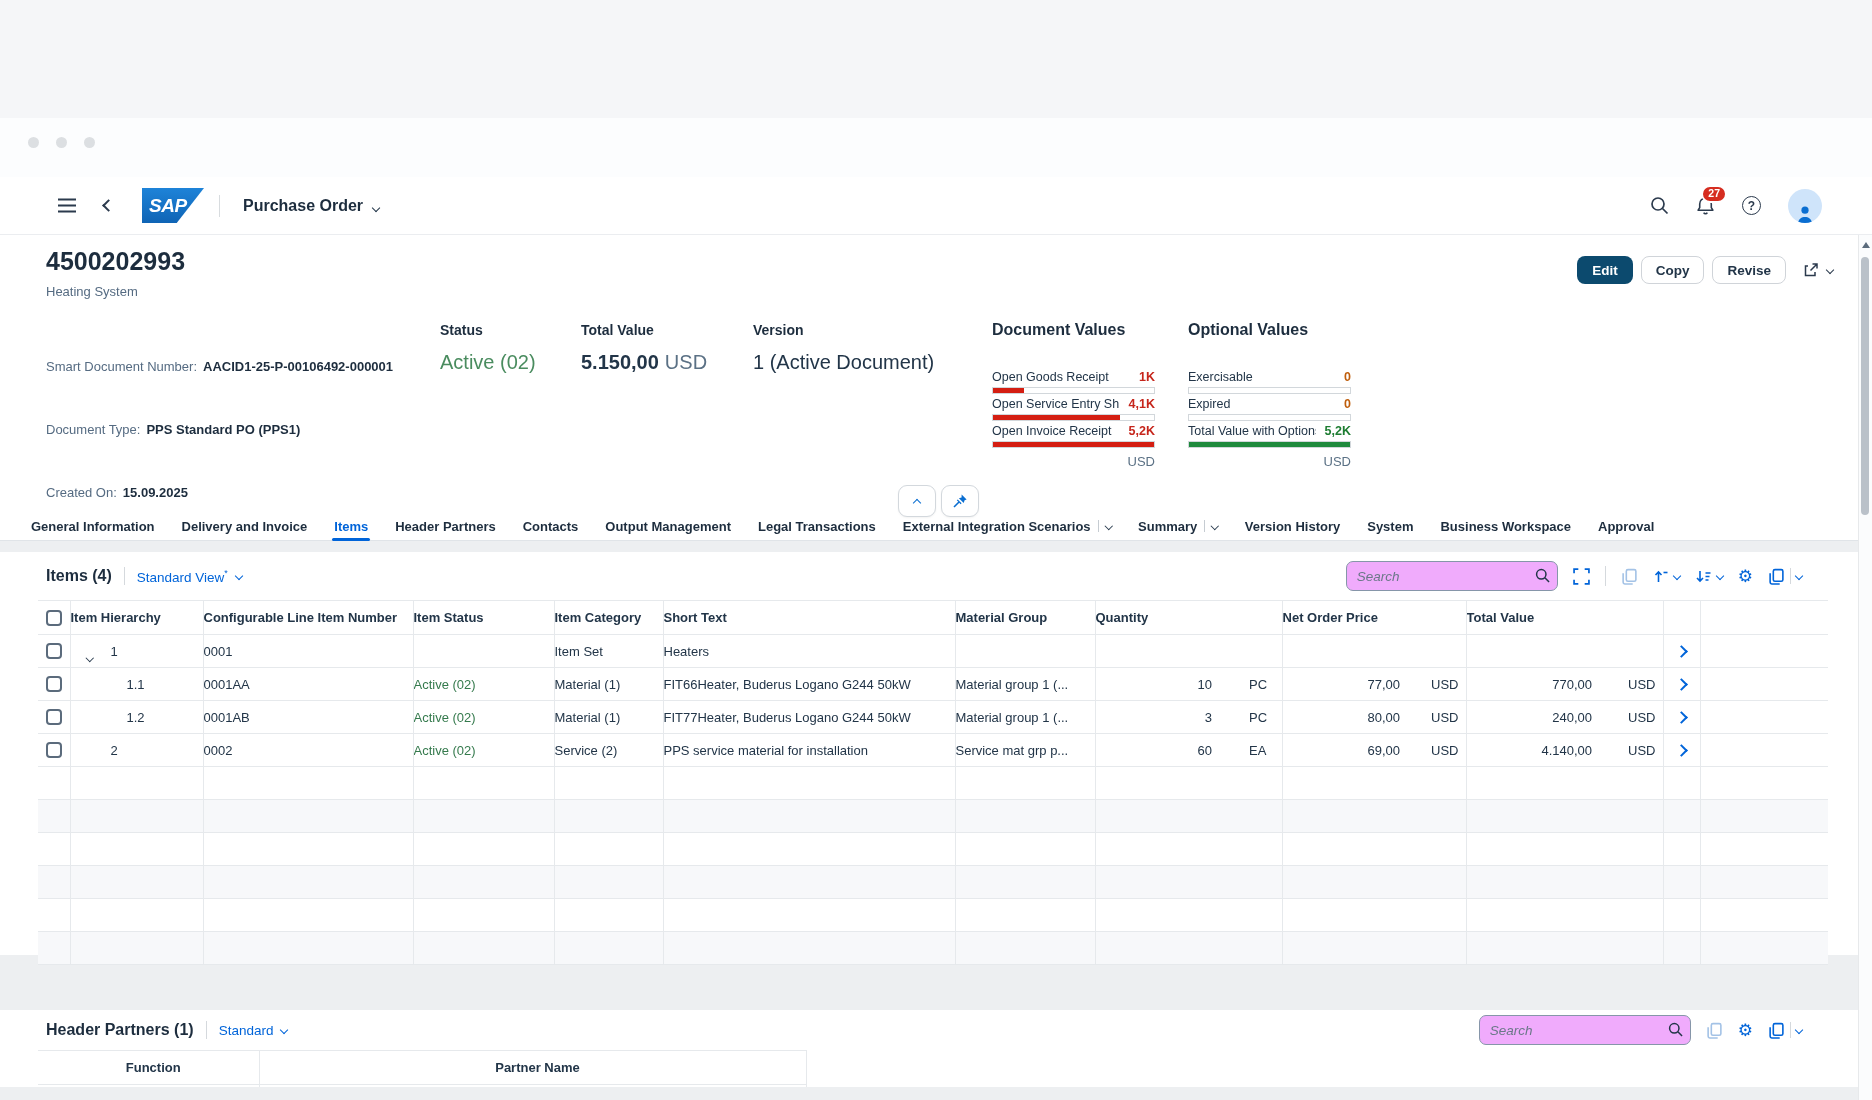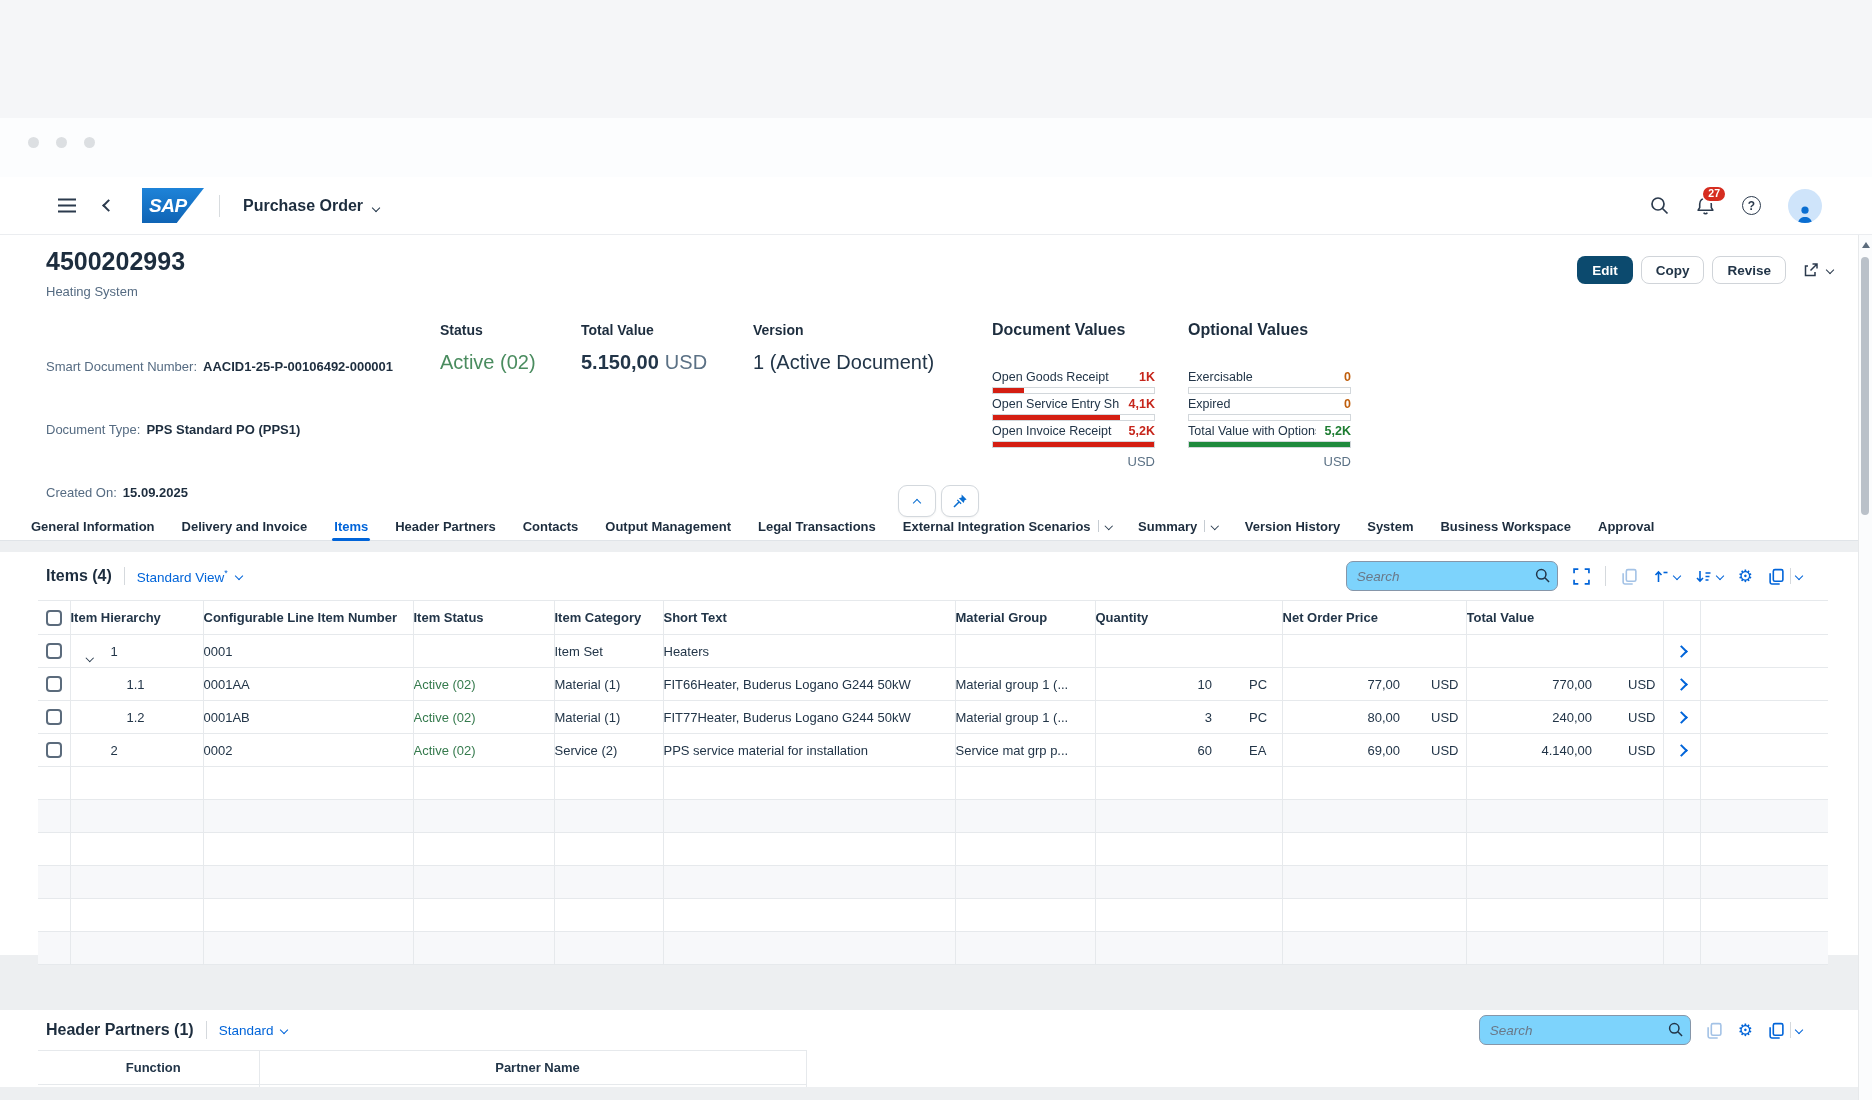--- a/index.html
+++ b/index.html
@@ -93,21 +93,21 @@
   .panel-toolbar{position:absolute;left:0;top:0;right:0;height:48px;display:flex;align-items:center;}
   .panel-toolbar.small{height:40px;}
   .pt-left{display:flex;align-items:center;margin-left:46px;gap:12px;}
   .panel-title{font-size:16px;font-weight:bold;color:#1d2d3e;white-space:nowrap;}
   .pt-divider{width:1px;height:18px;background:#d5d9dd;}
   .view-link{display:flex;align-items:center;gap:8px;color:#0064d9;font-size:13.5px;}
   .view-link sup{font-size:9px;}
   .pt-right{position:absolute;right:70px;top:0;height:100%;display:flex;align-items:center;gap:15px;color:#0064d9;}
   .search-box{position:relative;width:212px;height:30px;}
   .search-box input{width:100%;height:100%;box-sizing:border-box;border:1px solid #8696a9;border-radius:7px;
-    padding:0 30px 0 10px;font-size:13.5px;color:#223548;background:#7dd3fc;font-family:"Liberation Sans",sans-serif;}
+    padding:0 30px 0 10px;font-size:13.5px;color:#223548;background:#f0abfc;font-family:"Liberation Sans",sans-serif;}
   .search-box input::placeholder{font-style:italic;color:#6a7888;}
   .search-glass{position:absolute;right:8px;top:7px;color:#223548;}
   .tb-sep{width:1px;height:20px;background:#d5d9dd;}
   .icon-disabled{color:#a3c2e6;}
   .gear{font-size:17px;line-height:17px;font-family:"DejaVu Sans",sans-serif;}
   .icon-group{display:flex;align-items:center;gap:5px;}
   
   table{border-collapse:collapse;table-layout:fixed;font-size:13px;color:#223548;}
   .items-table{position:absolute;left:38px;top:48px;width:1790px;}
   .items-table th,.items-table td{height:32px;padding:0;overflow:hidden;white-space:nowrap;border-bottom:1px solid #e6e9ec;}

